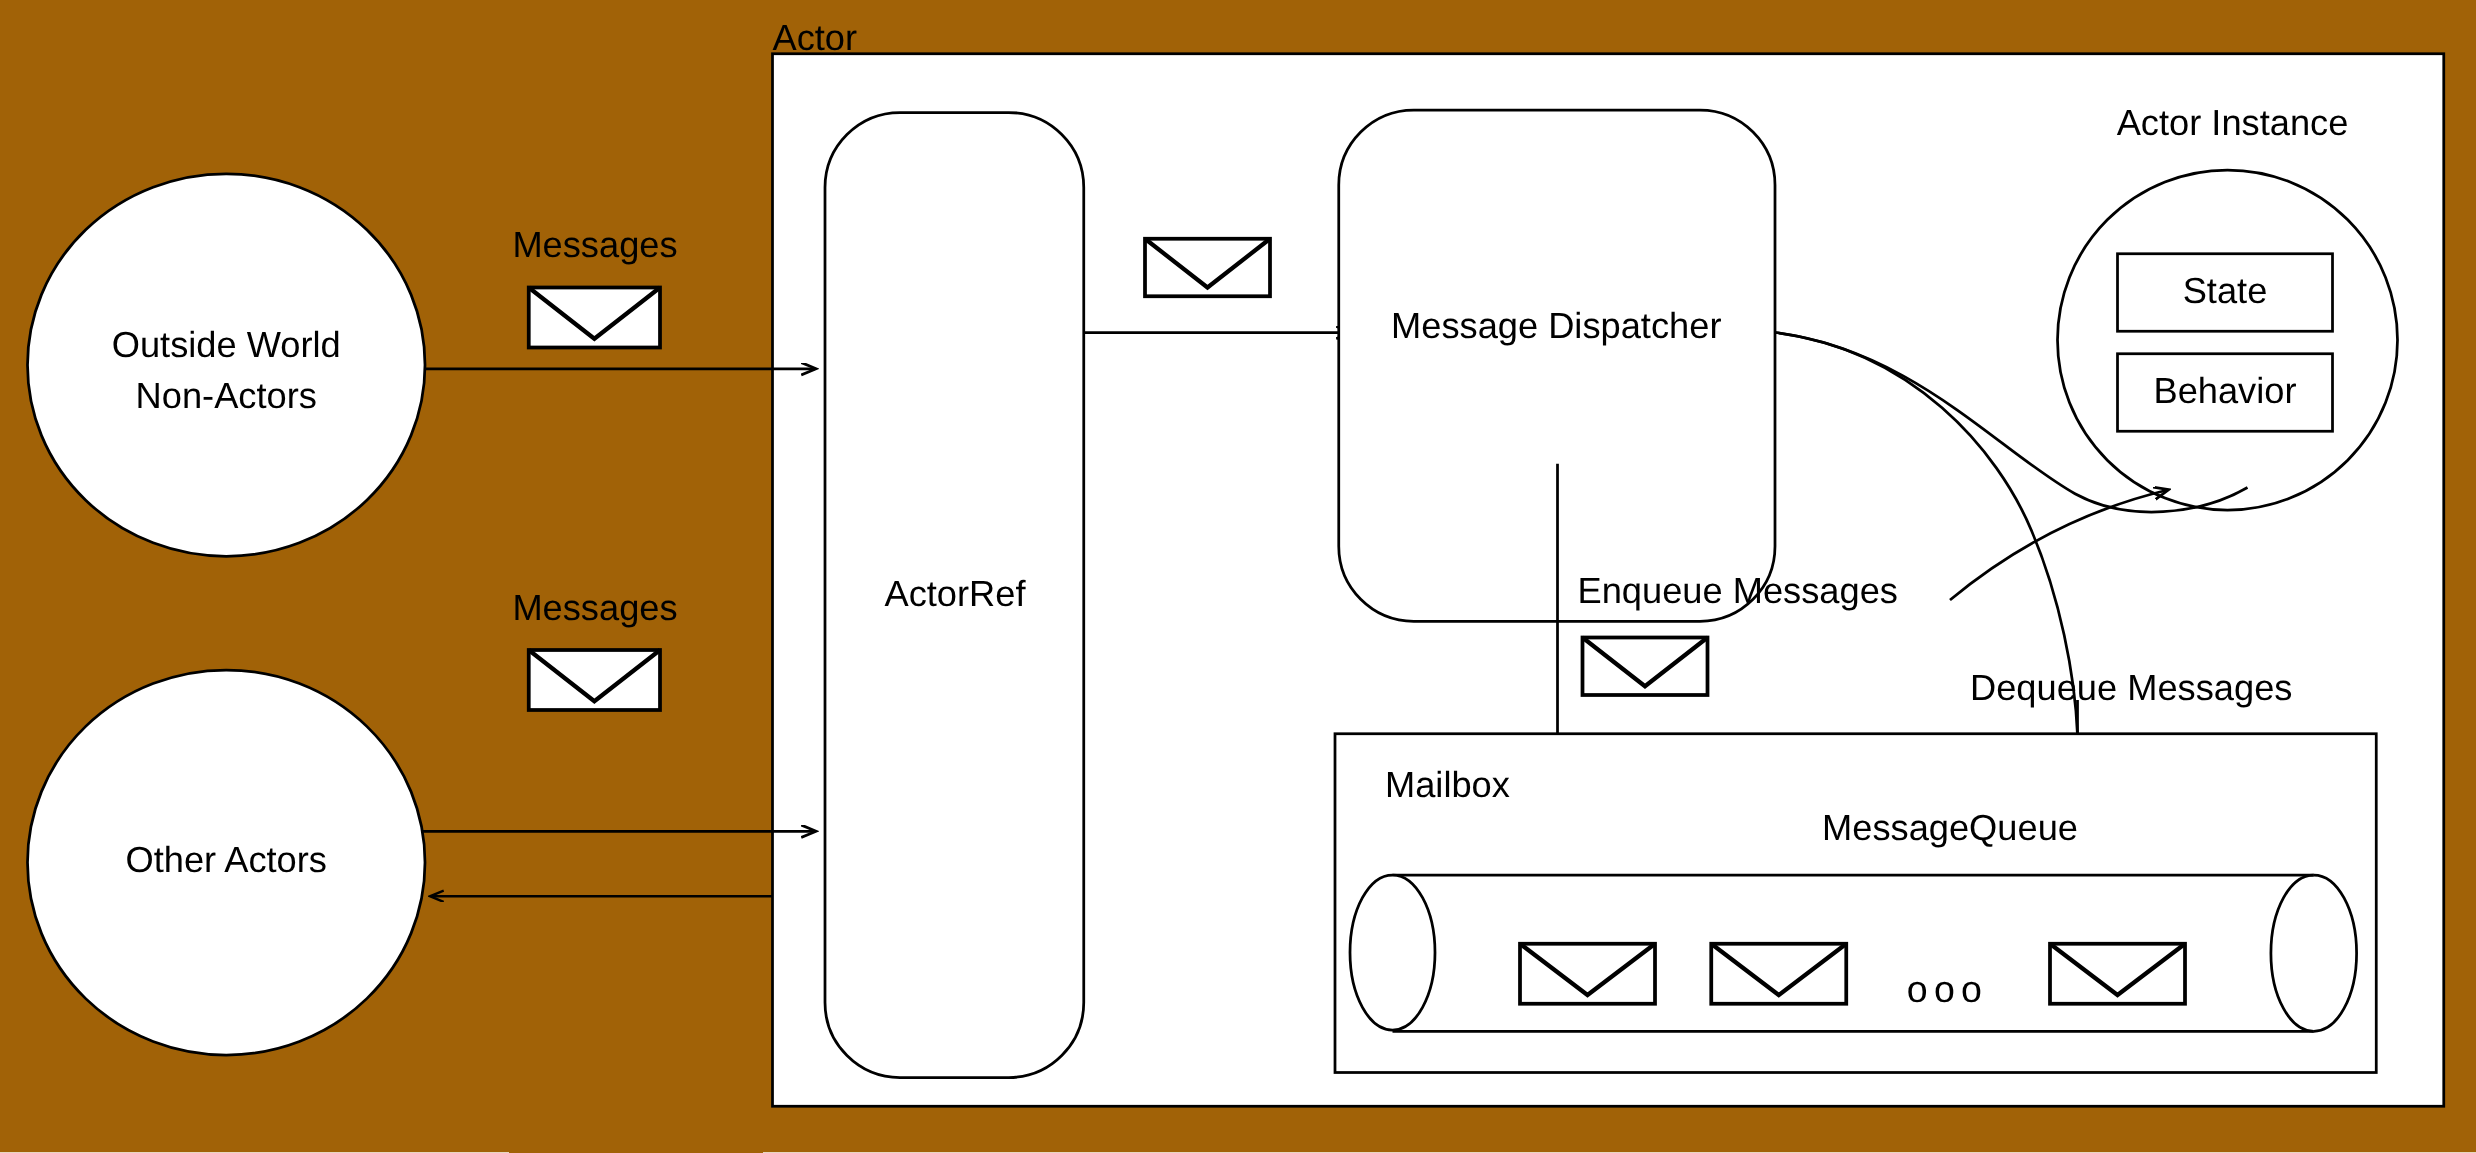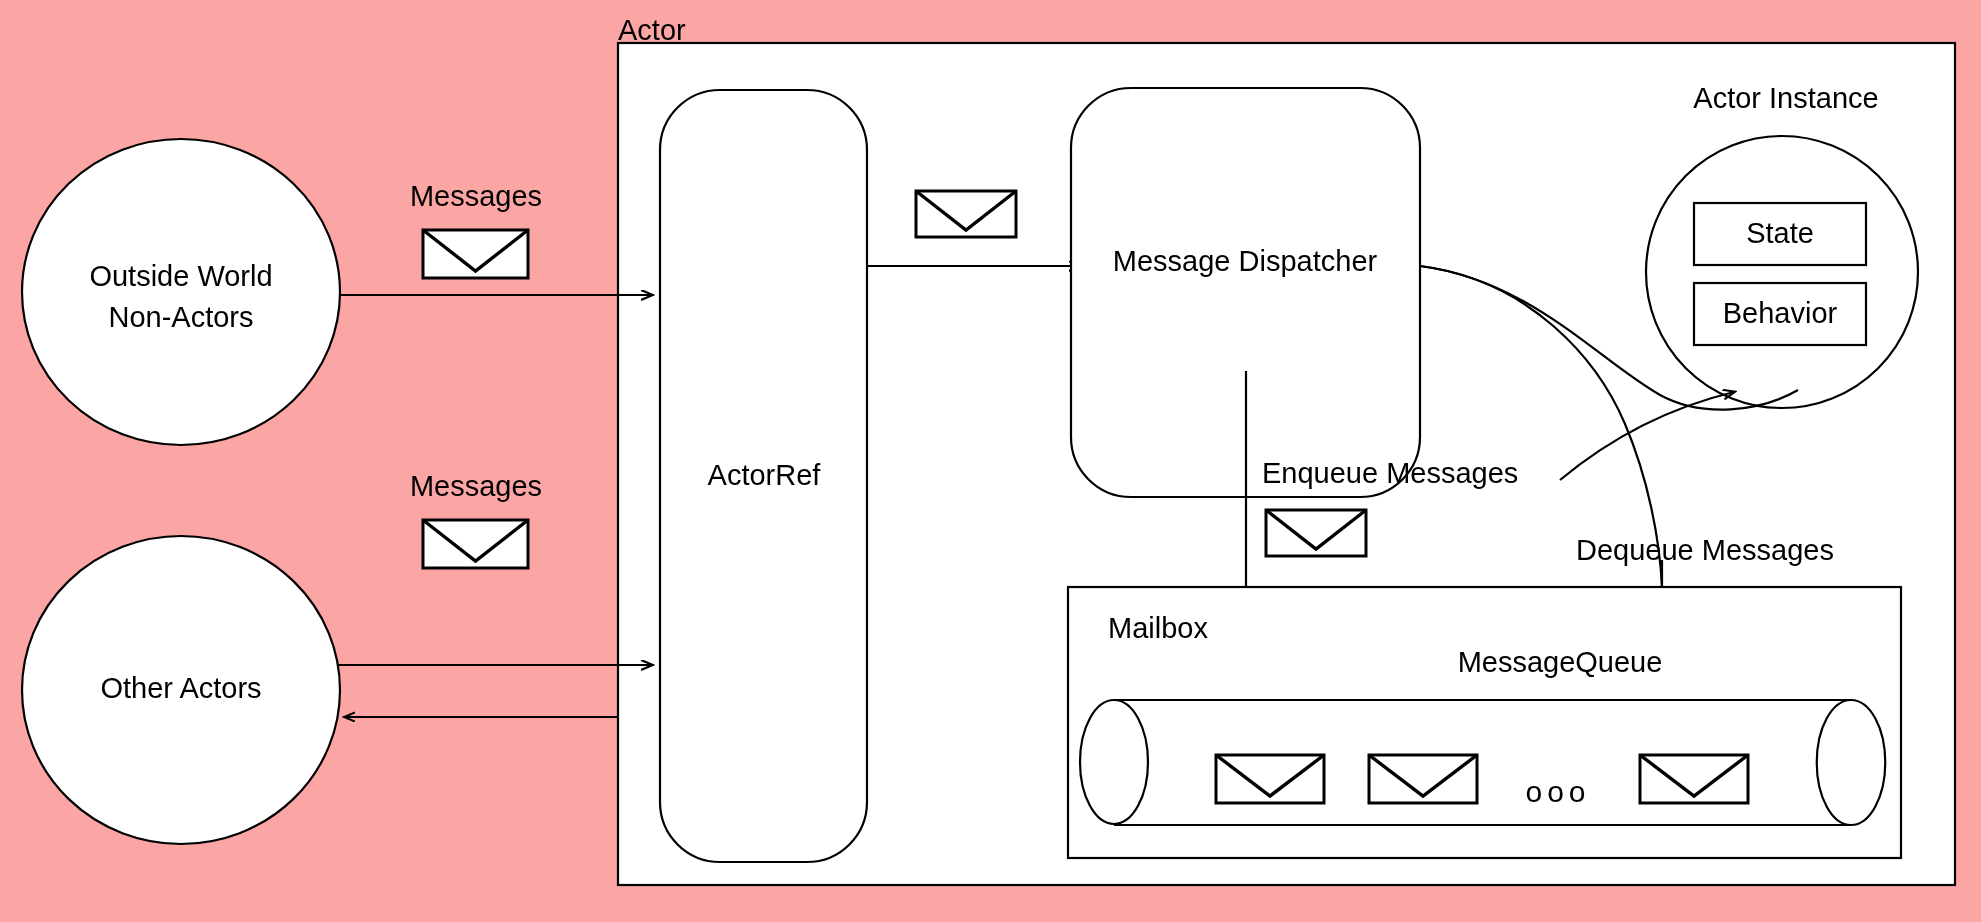--- a/index.html
+++ b/index.html
@@ -4,21 +4,21 @@
 <style>
   html, body {
     margin: 0;
     padding: 0;
     background: #ffffff;
   }
   #canvas {
     position: relative;
     width: 1981px;
     height: 922px;
-    background: #fca5a5;
+    background: #a16207;
     font-family: "Liberation Sans", sans-serif;
   }
   svg#diagram {
     display: block;
     width: 1981px;
     height: 922px;
   }
   .stroke {
     fill: none;
     stroke: #000000;

